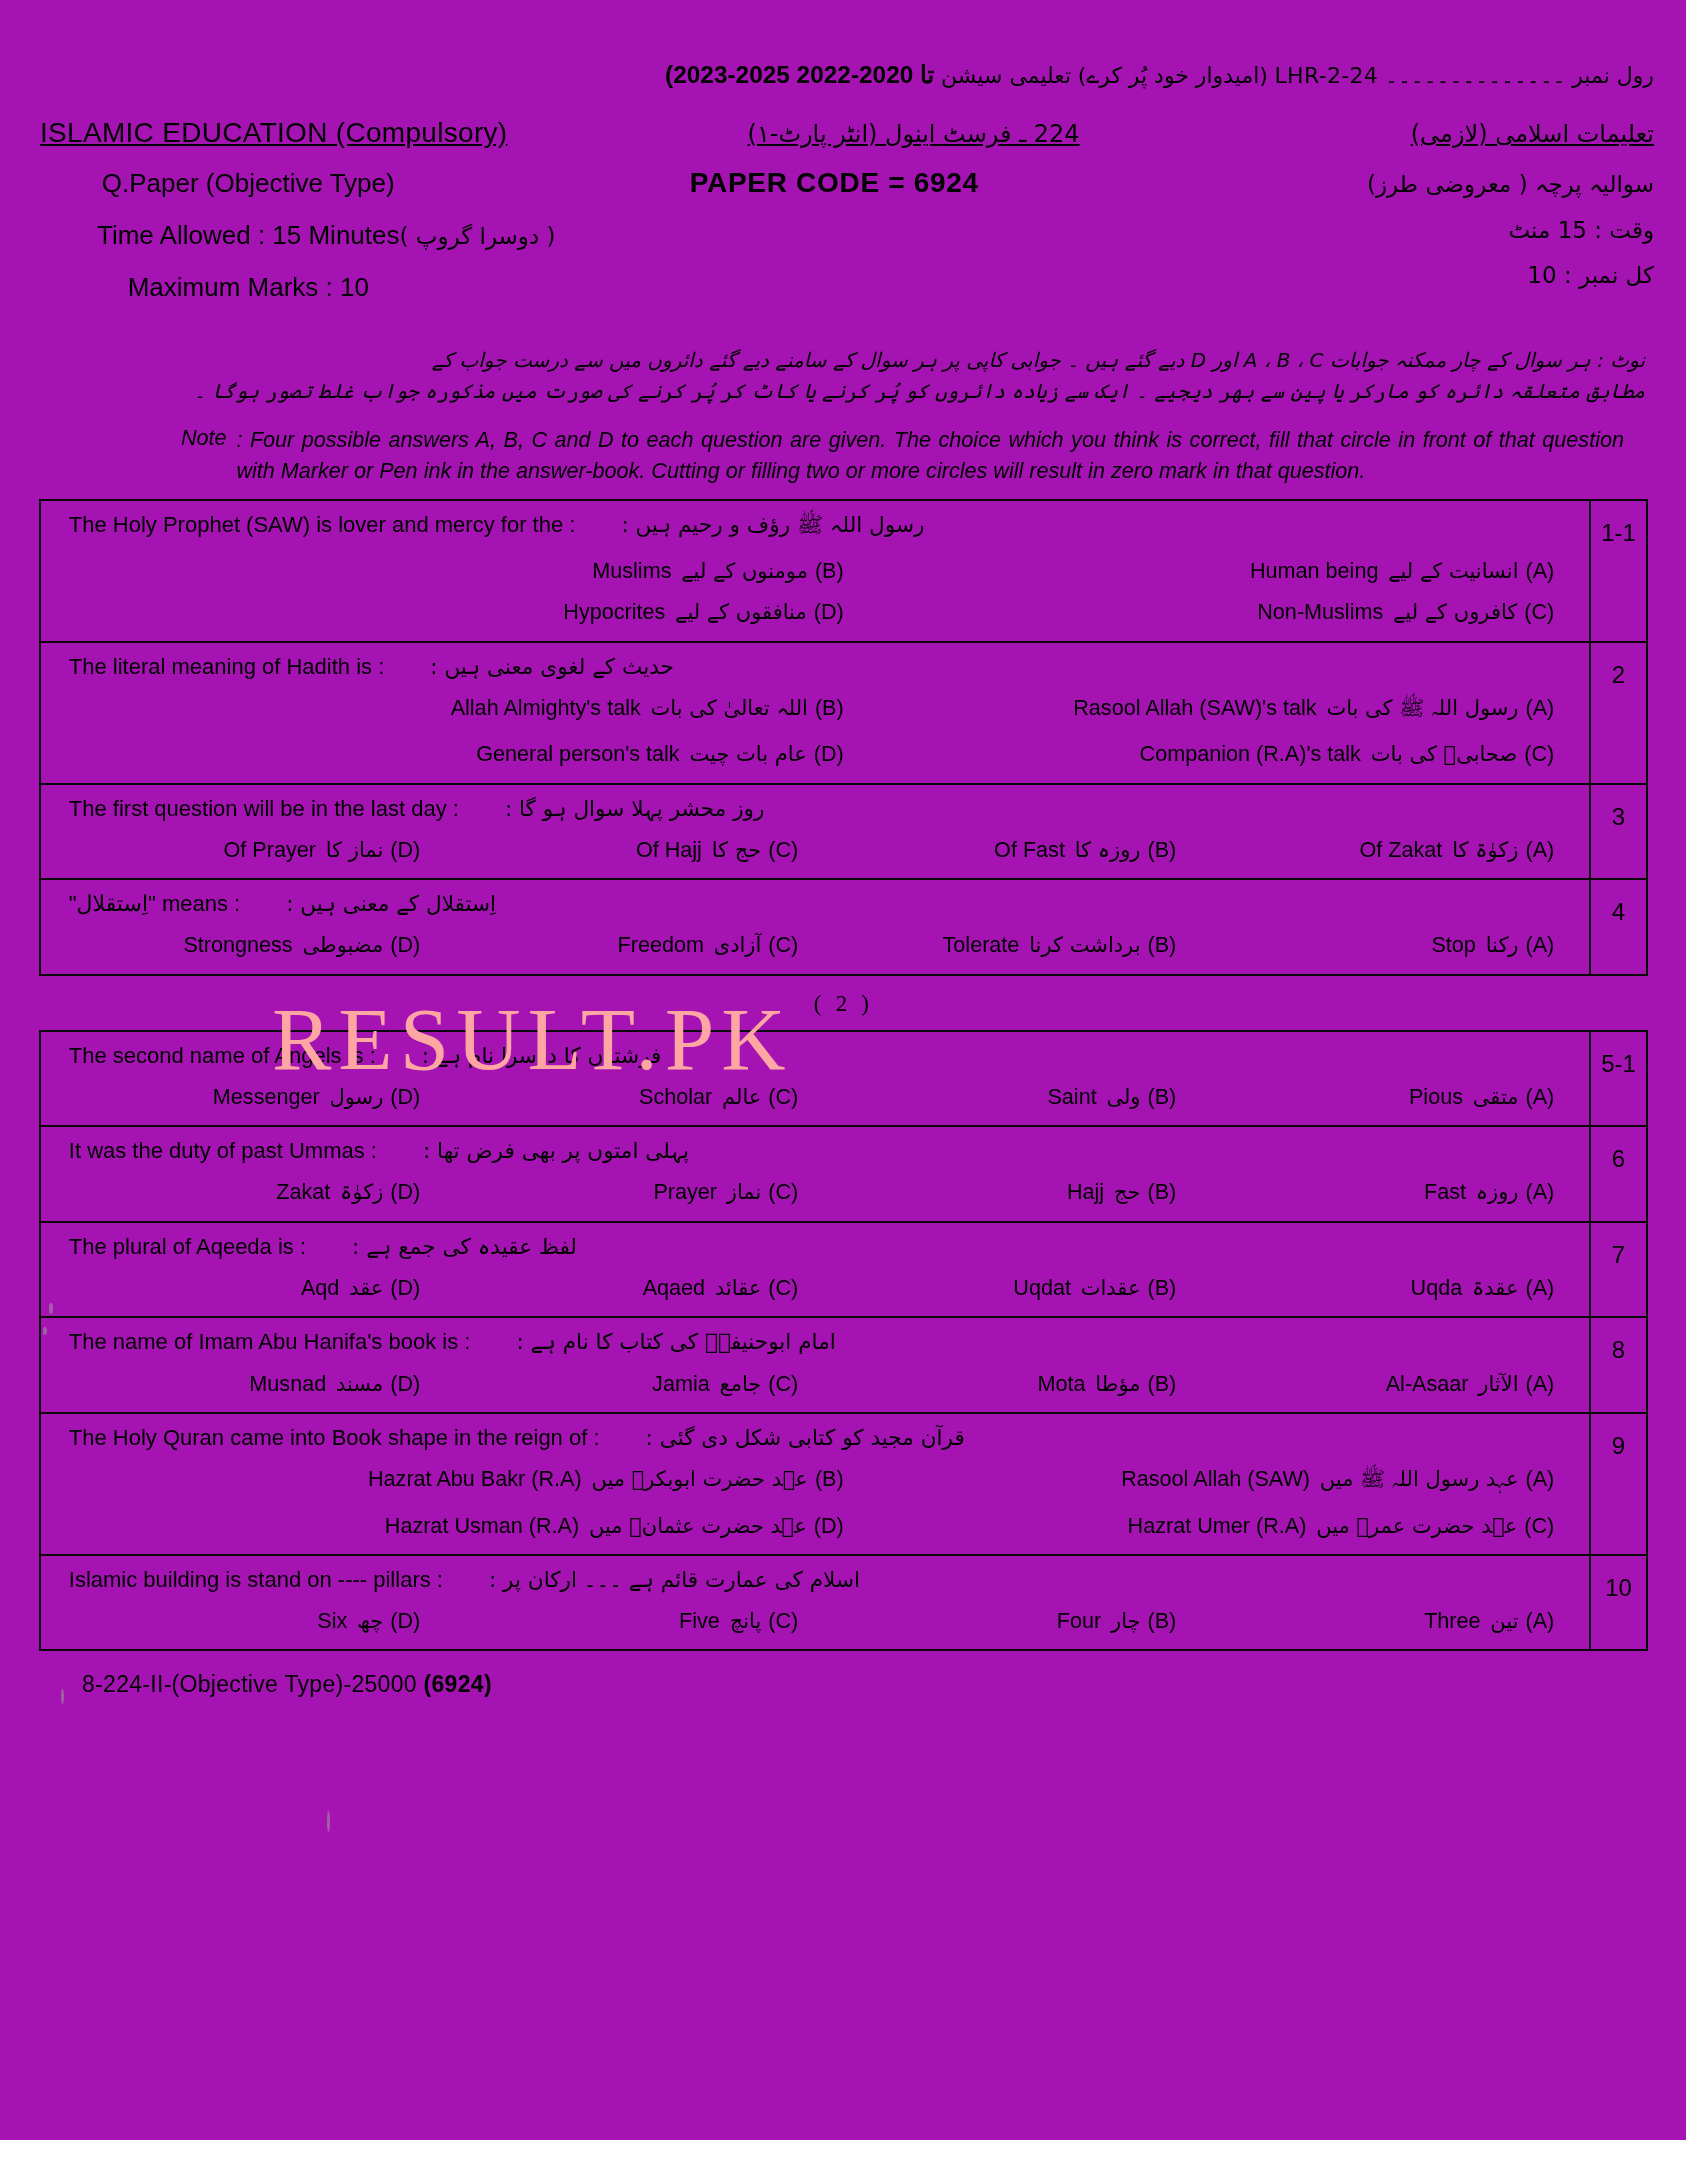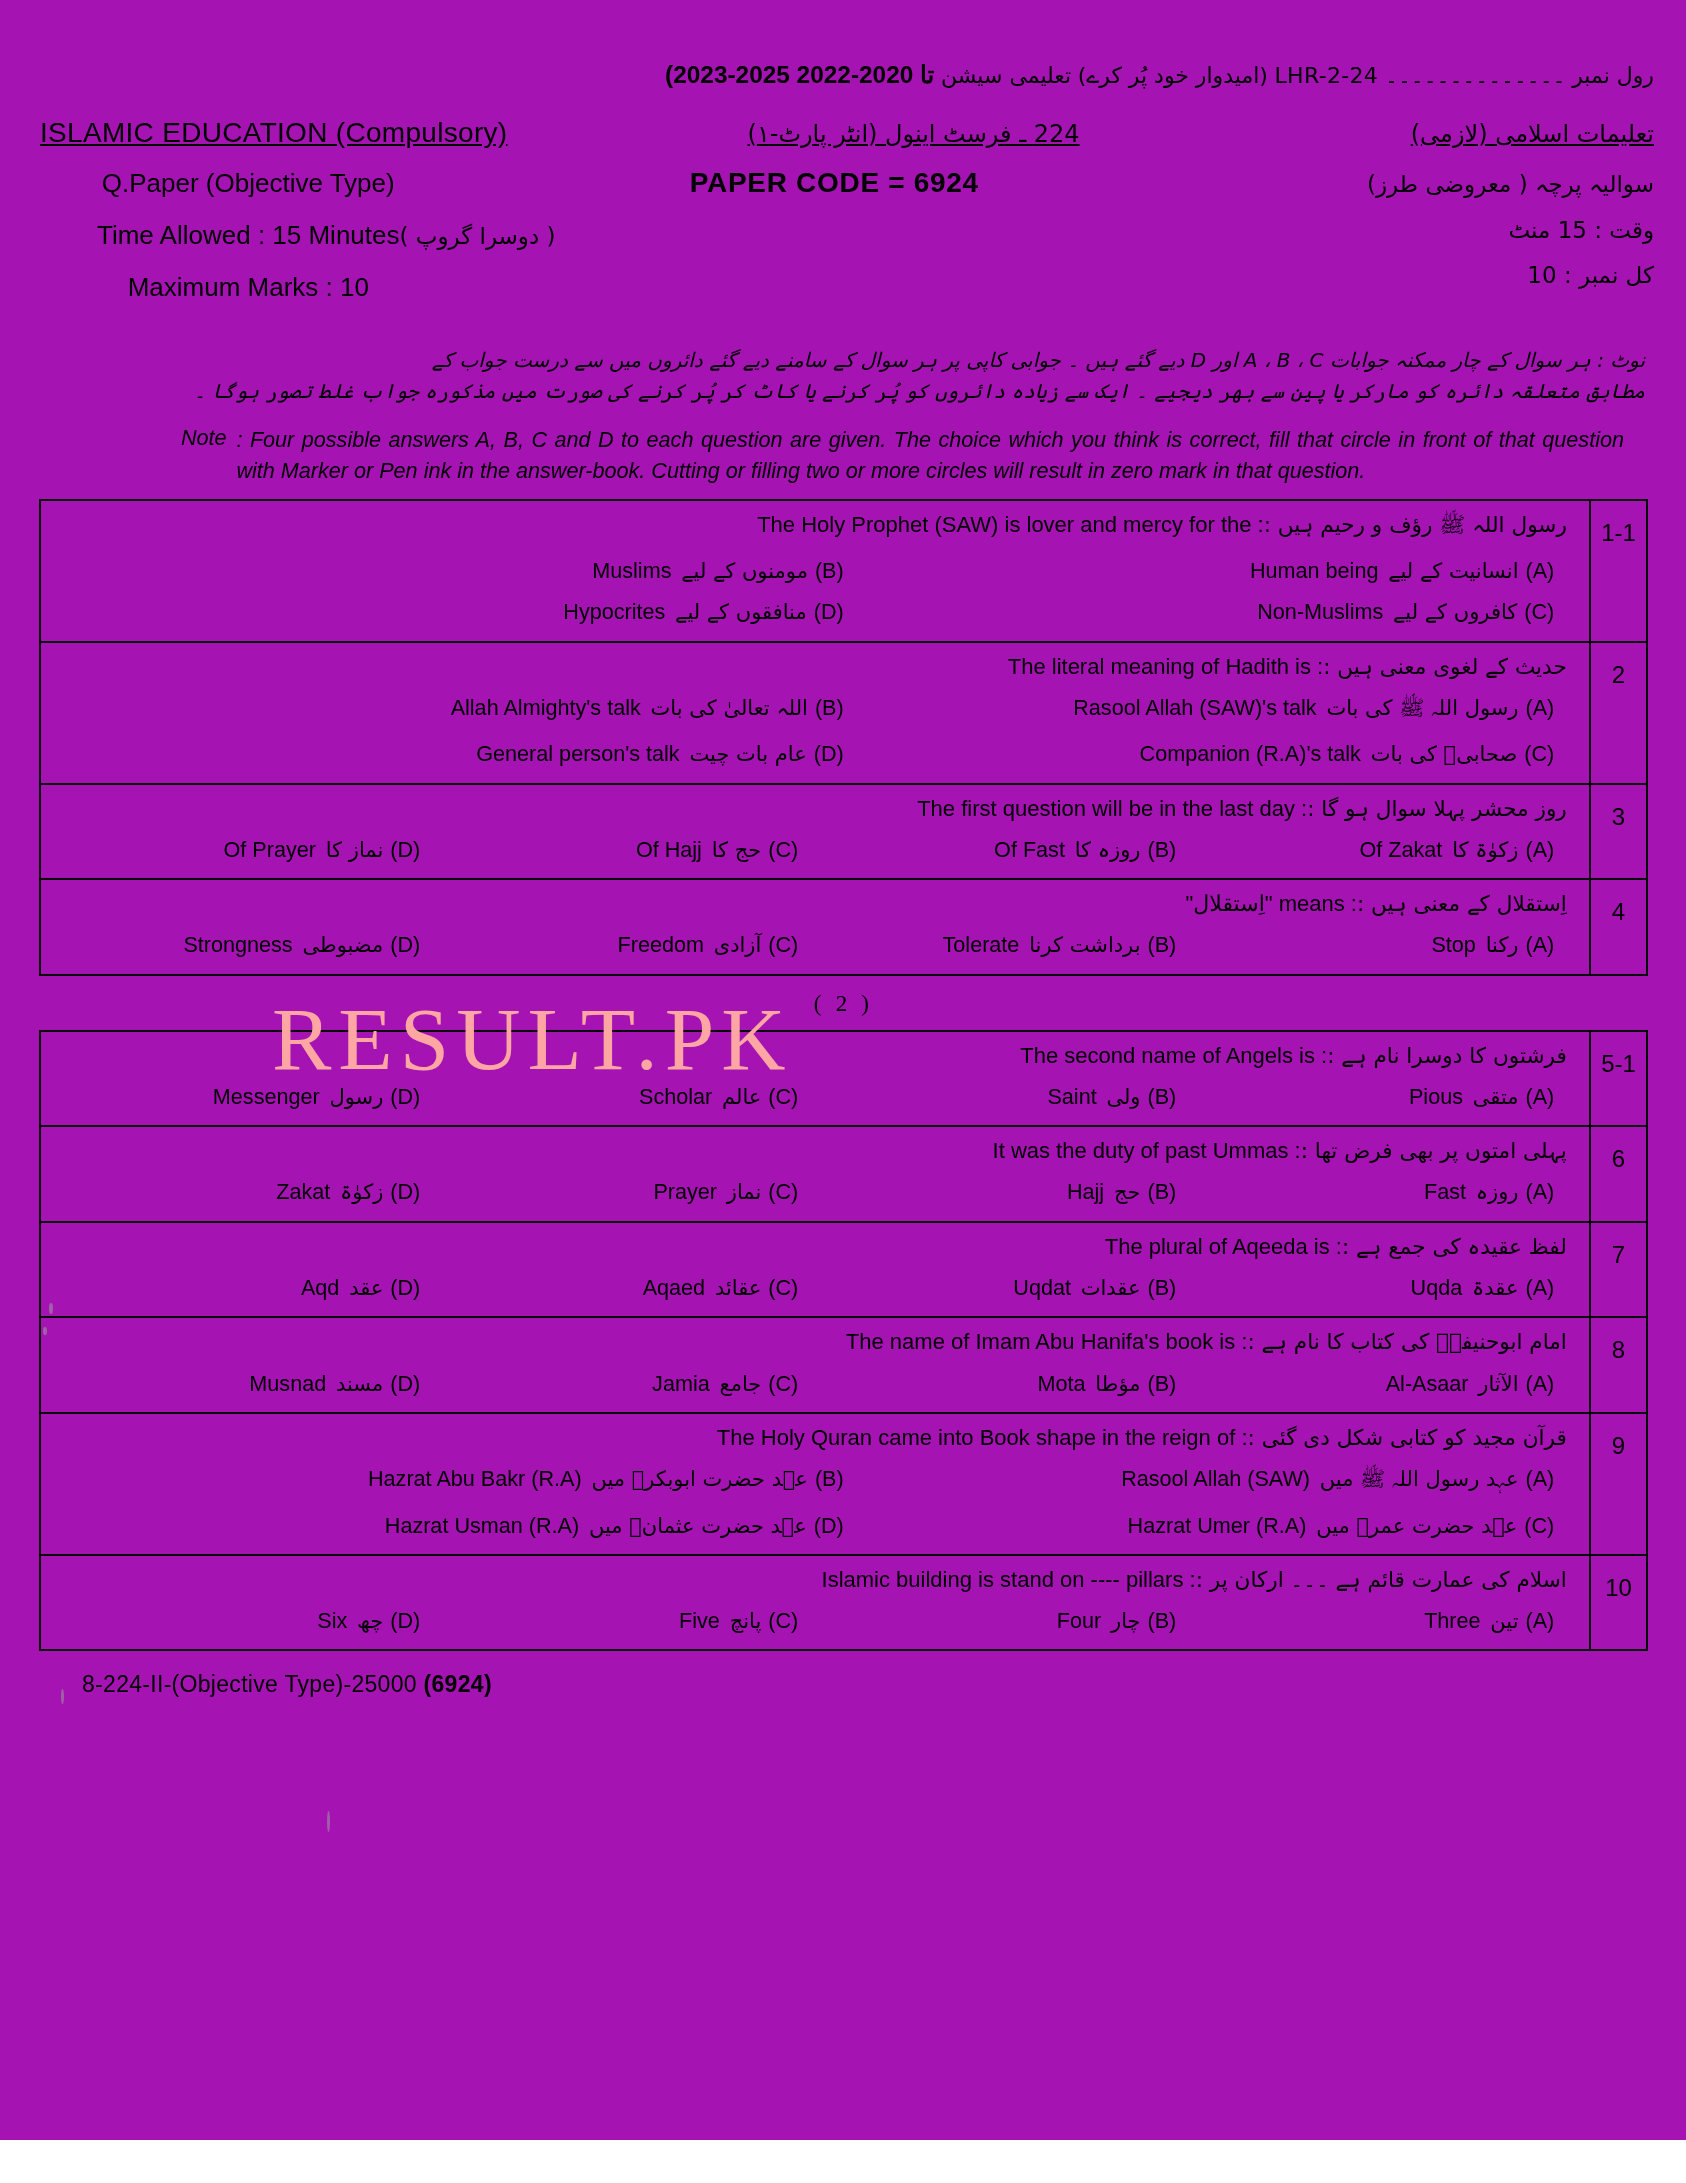--- a/index.html
+++ b/index.html
@@ -184,23 +184,24 @@
     vertical-align: top;
     font-size: 24px;
     padding-top: 18px;
     font-family: "Liberation Sans", sans-serif;
     white-space: nowrap;
   }
 
   .stem {
     display: flex;
     align-items: baseline;
-    justify-content: flex-end;
+    justify-content: flex-start;
     width: 100%;
     margin-bottom: 4.2px;
+    gap: 46px;
   }
   .stem-en {
     font-size: 22px;
     white-space: nowrap;
     padding-left: 9.8px;
   }
   .stem-ur {
     font-family: "DejaVu Sans", sans-serif;
     direction: rtl;
     font-size: 21.6px;

